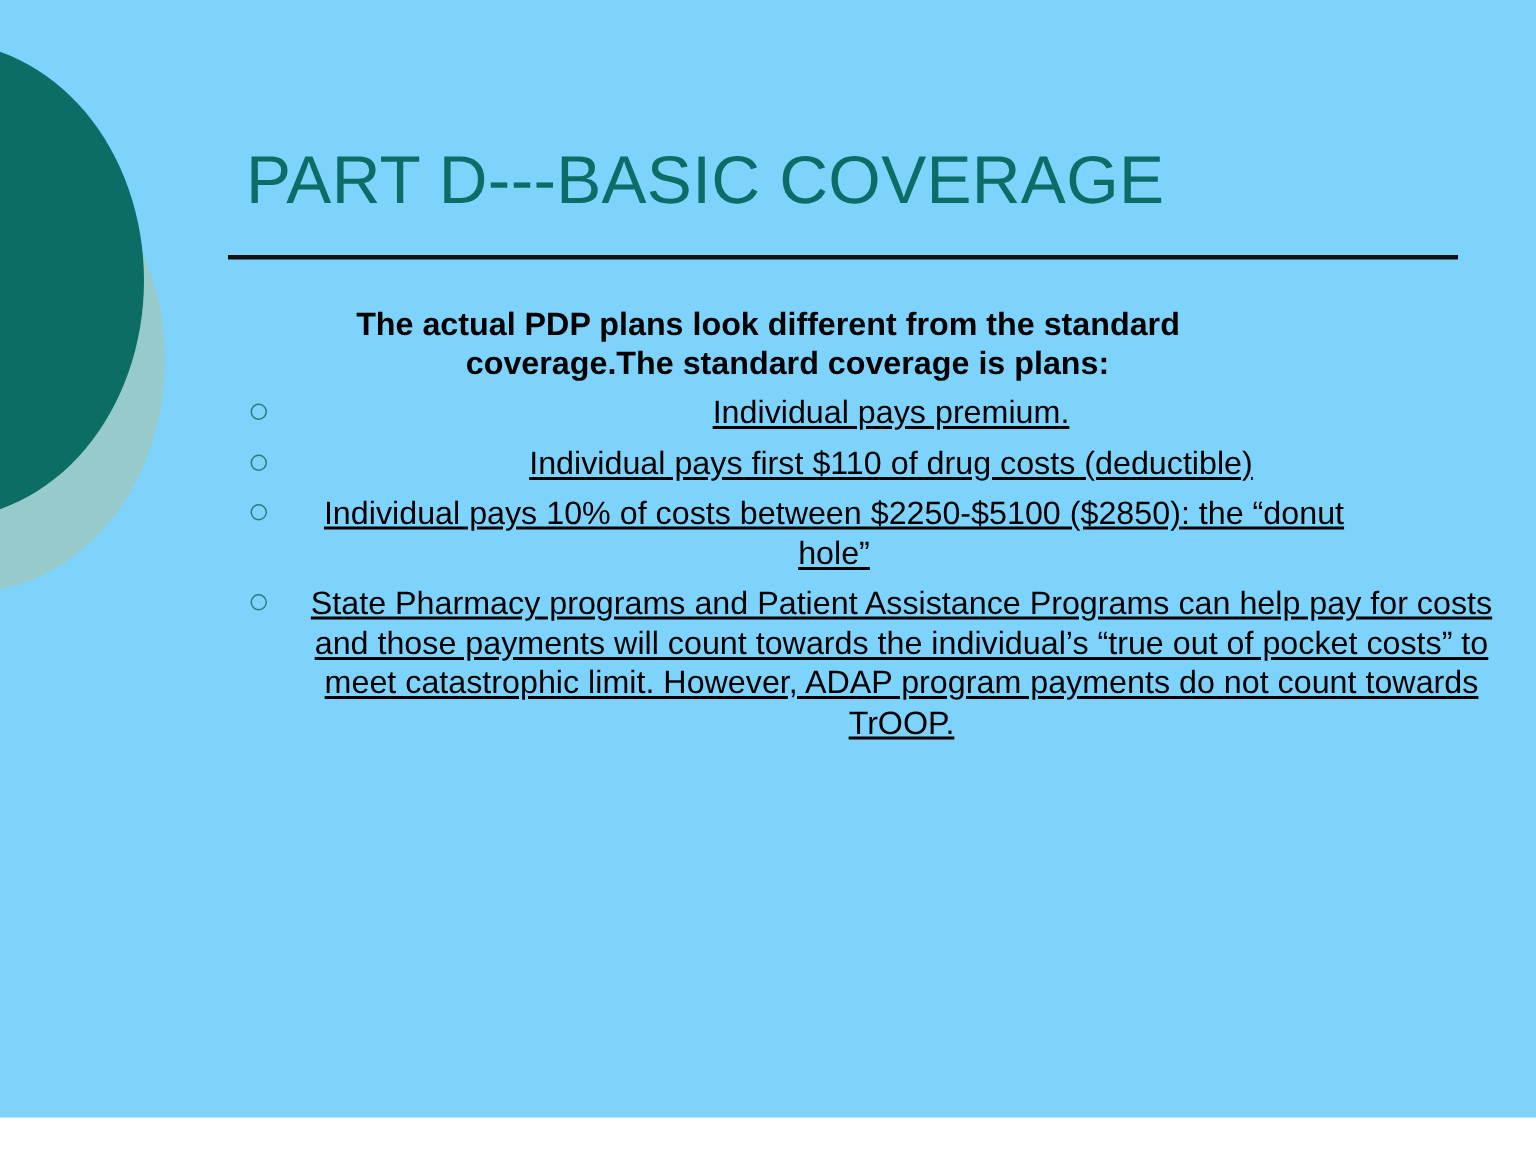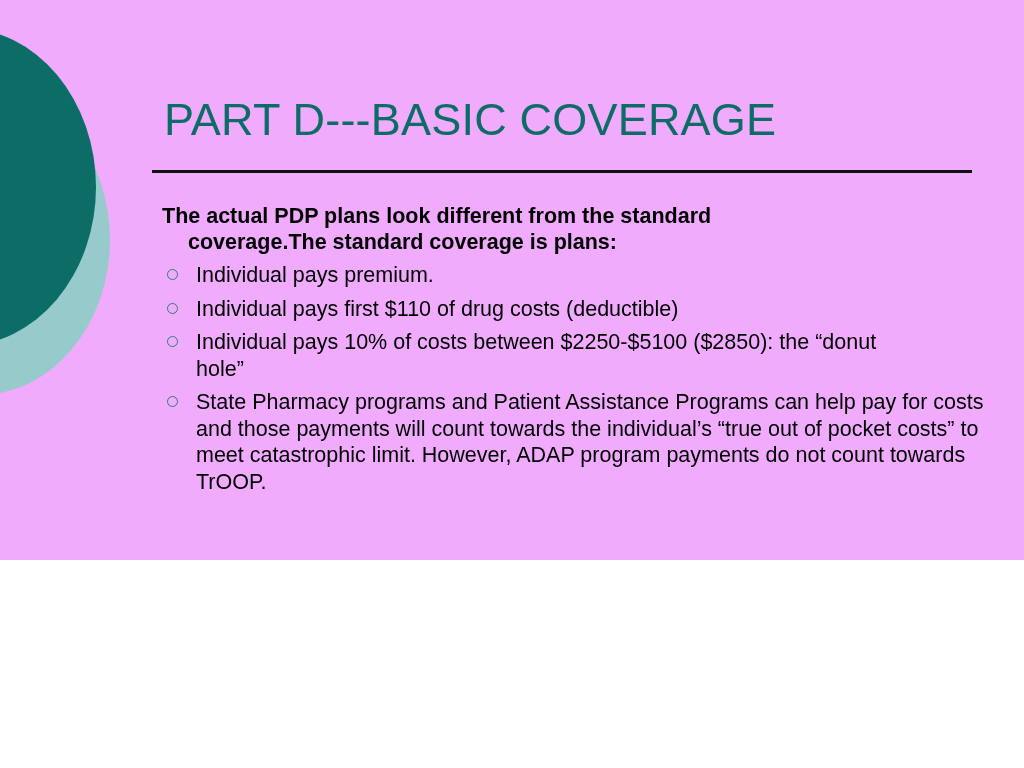--- a/index.html
+++ b/index.html
@@ -11,22 +11,22 @@
     height: 768px;
     background: #ffffff;
     font-family: "Liberation Sans", sans-serif;
     overflow: hidden;
     position: relative;
   }
 
   .slide {
     position: relative;
     width: 1024px;
-    height: 560px;
-    background: #f0abfc;
+    height: 745px;
+    background: #7dd3fc;
     overflow: hidden;
   }
 
   
   .deco {
     position: absolute;
     left: 0;
     top: 0;
     width: 320px;
     height: 460px;
@@ -78,20 +78,21 @@
     border-top: 3px solid #111111;
   }
 
   
   .body-block {
     position: absolute;
     left: 162px;
     top: 203px;
     width: 830px;
     color: #000000;
+    text-align: center;
   }
 
   .lead {
     font-size: 21.5px;
     font-weight: bold;
     line-height: 26px;
     margin: 0 0 7px 0;
     padding-left: 0;
     text-indent: 0;
     width: 700px;
@@ -107,20 +108,21 @@
     padding: 0;
   }
   ul.bullets li {
     position: relative;
     padding-left: 34px;
     margin: 0 0 7px 0;
     font-size: 21.5px;
     font-weight: normal;
     line-height: 26.5px;
     color: #000000;
+    text-decoration: underline;
   }
   ul.bullets li .marker {
     position: absolute;
     left: 5px;
     top: 7px;
     width: 11px;
     height: 11px;
     border: 1.7px solid #2e7d77;
     border-radius: 50%;
     box-sizing: border-box;

